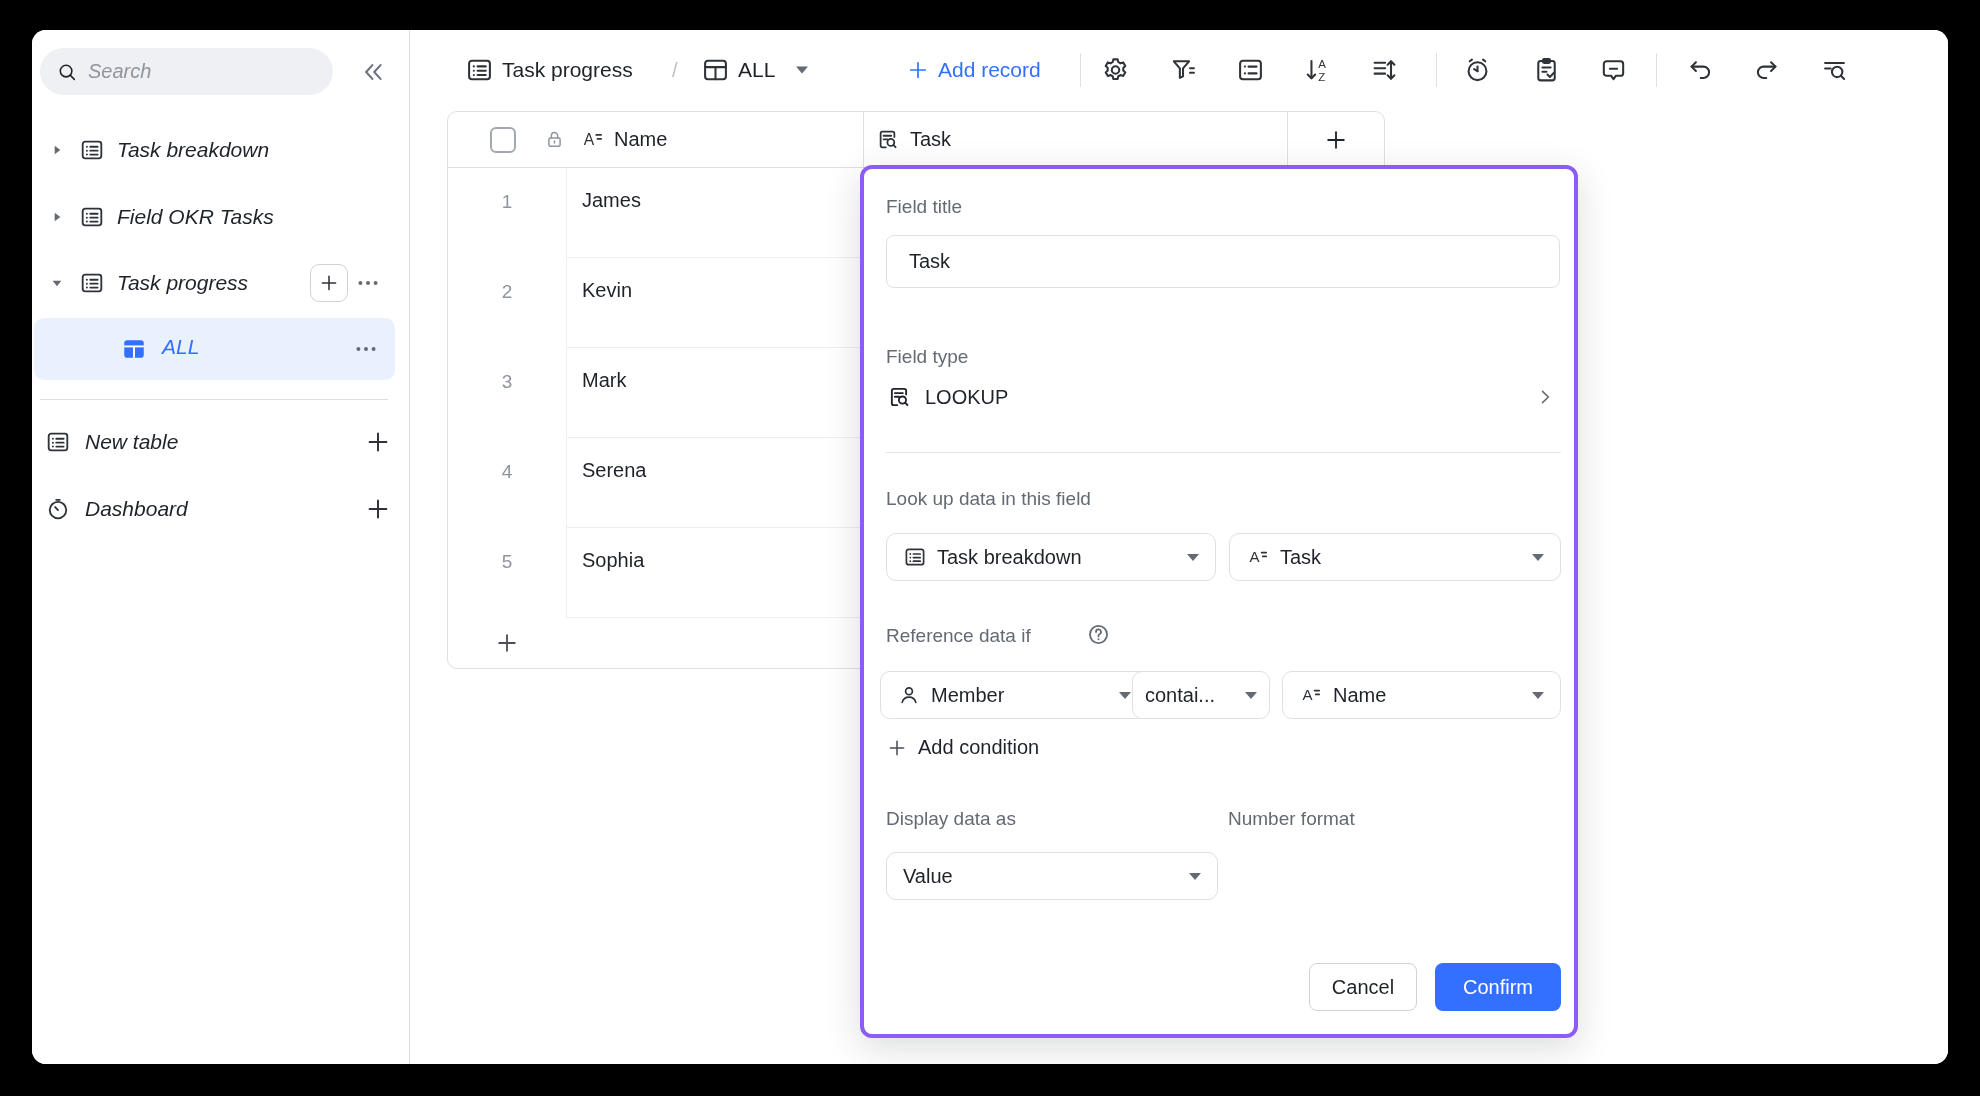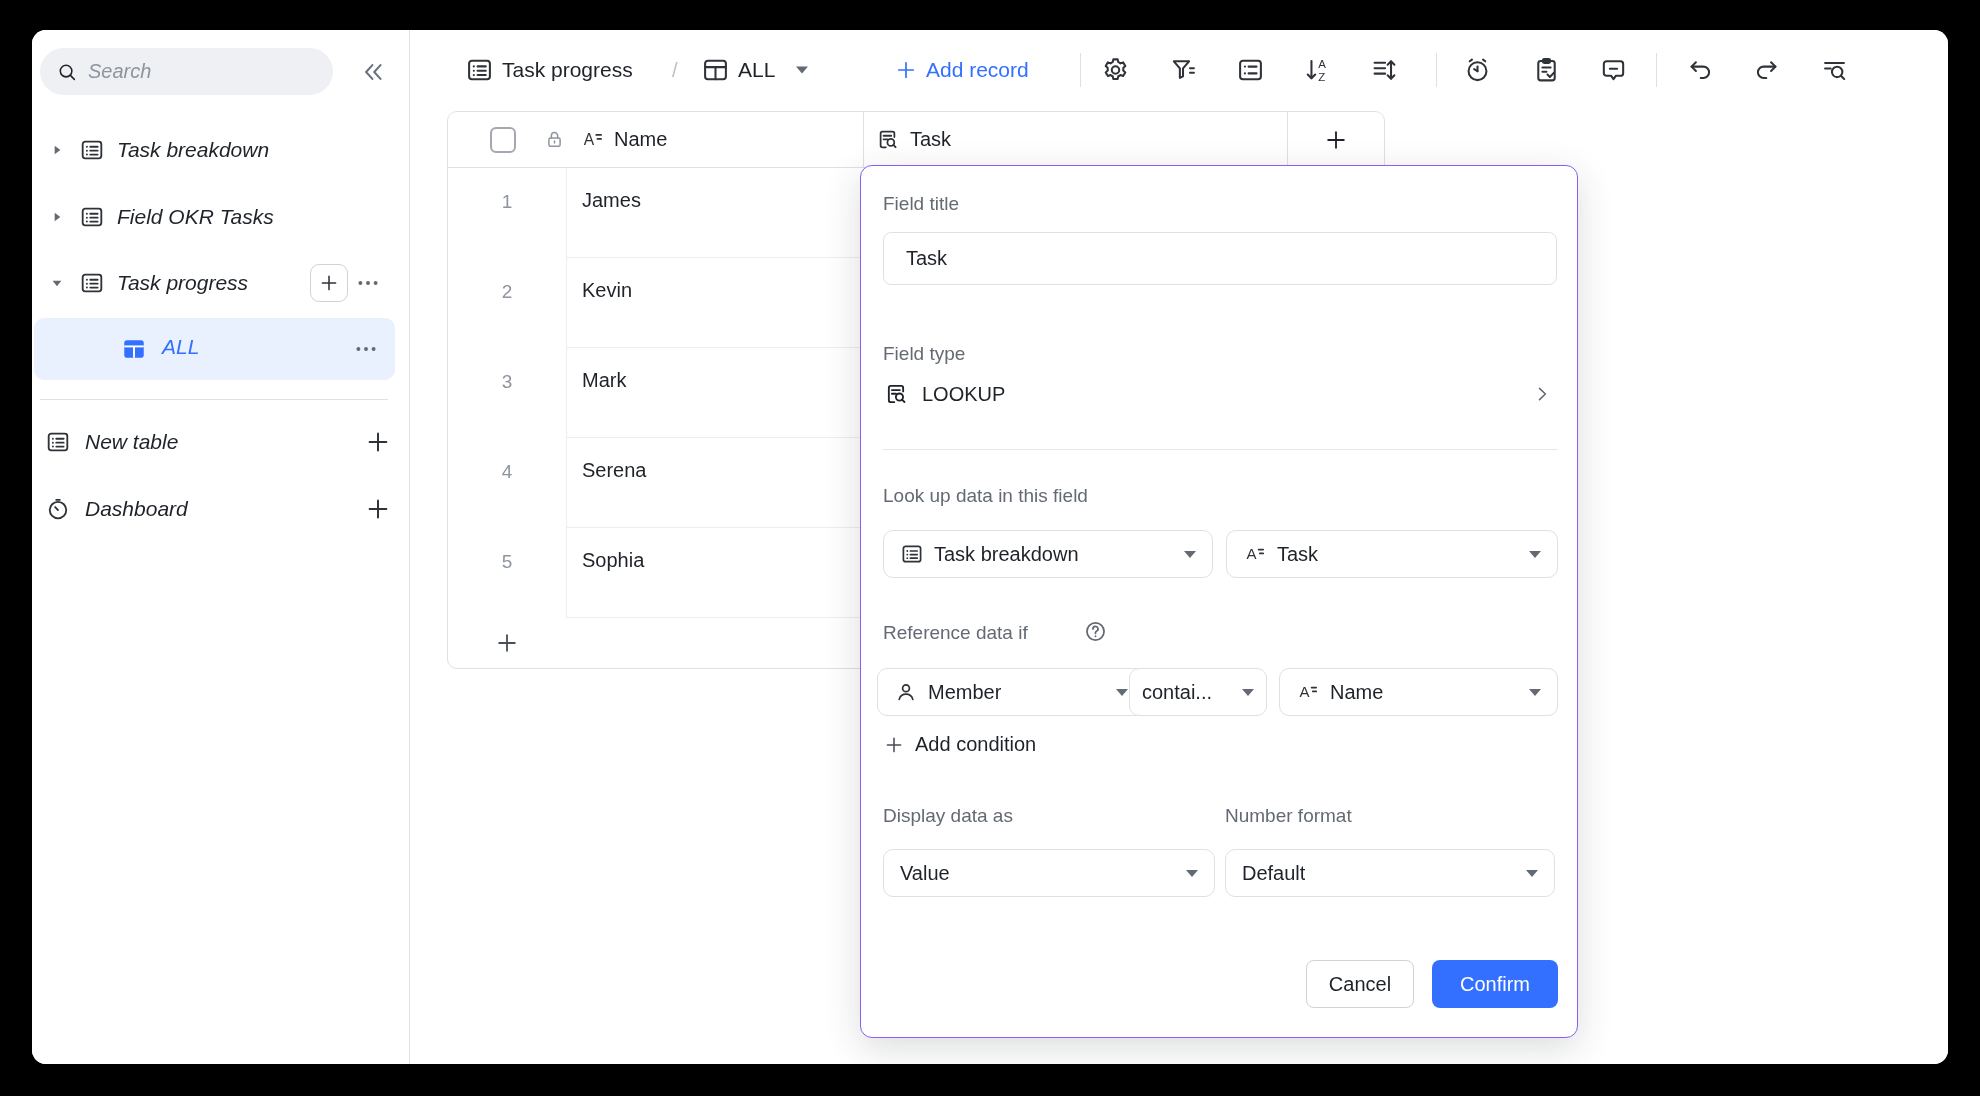--- a/index.html
+++ b/index.html
@@ -61,21 +61,21 @@
   .fld-icon{width:25px;height:25px;color:#2f3338;flex:none;}
   .g-body{position:relative;}
   .g-row{position:relative;height:90px;}
   .g-row .num{position:absolute;left:0;top:23px;width:118px;text-align:center;font-size:19px;color:var(--text3);}
   .g-row .cell{position:absolute;left:118px;top:0;width:820px;height:100%;border-left:1px solid #eceef0;
     border-bottom:1px solid #eceef0;padding:21px 0 0 15px;font-size:20px;color:var(--text);}
   .g-addrow{position:relative;height:51px;}
   .g-addrow .plus{position:absolute;left:46px;top:12px;width:26px;height:26px;color:#4a4f56;}
   
   .popup{position:absolute;left:450px;top:135px;width:718px;height:873px;background:#fff;z-index:5;
-    border:1px solid #8b5cf6;border-radius:12px;box-shadow:0 10px 36px rgba(31,35,41,.16);padding:0 22px;}
+    border:4px solid #8b5cf6;border-radius:12px;box-shadow:0 10px 36px rgba(31,35,41,.16);padding:0 22px;}
   .p-label{position:absolute;font-size:19px;color:var(--text2);white-space:nowrap;}
   .p-input{position:absolute;left:22px;top:66px;width:674px;height:53px;border:1px solid var(--border);
     border-radius:8px;font-size:20px;color:var(--text);padding:0 22px;display:flex;align-items:center;}
   .p-typerow{position:absolute;left:22px;top:204px;width:674px;height:48px;display:flex;align-items:center;gap:13px;}
   .p-typerow .chev{position:absolute;right:4px;width:22px;height:22px;color:#646a73;}
   .p-div{position:absolute;left:22px;top:283px;width:675px;height:1px;background:#e5e6e8;}
   .dd{position:absolute;height:48px;border:1px solid var(--border);border-radius:10px;display:flex;
     align-items:center;padding:0 16px;gap:10px;font-size:20px;color:var(--text);background:#fff;}
   .dd .sel-caret{margin-left:auto;flex:none;}
   .dd .d-icon{width:24px;height:24px;color:#2f3338;flex:none;}
@@ -321,21 +321,21 @@
           <use href="#i-table"></use>
         </svg>
       <span class="abs bc-text" style="left:92px">Task progress</span>
       <span class="abs bc-slash" style="left:262px">/</span>
       <svg class="ic abs tool-icon" style="left:291px">
           <use href="#i-grid"></use>
         </svg>
       <span class="abs bc-text" style="left:328px">ALL</span>
       <div class="abs sel-caret" style="left:386px"></div>
 
-      <div class="abs add-record" style="left:484px">
+      <div class="abs add-record" style="left:496px">
         <svg class="ic" width="24" height="24">
             <use href="#i-plus"></use>
           </svg>
         <span>Add record</span>
       </div>
 
       <div class="abs tool-div" style="left:670px"></div>
       <svg class="ic abs tool-icon" style="left:691px">
           <use href="#i-gear"></use>
         </svg>
@@ -492,23 +492,19 @@
           </svg>
         <span>Add condition</span>
       </div>
 
       <span class="p-label" style="left:22px;top:639px">Display data as</span>
       <span class="p-label" style="left:364px;top:639px">Number format</span>
       <div class="dd" style="left:22px;top:683px;width:332px">
         <span class="txt">Value</span>
         <div class="sel-caret"></div>
       </div>
-      <div class="dd" style="left:364px;top:683px;width:330px">
-        <span class="txt">Default</span>
-        <div class="sel-caret"></div>
-      </div>
 
       <div class="btn btn-cancel">Cancel</div>
       <div class="btn btn-confirm">Confirm</div>
     </div>
 
   </div>
 </div>
 
 </body></html>

